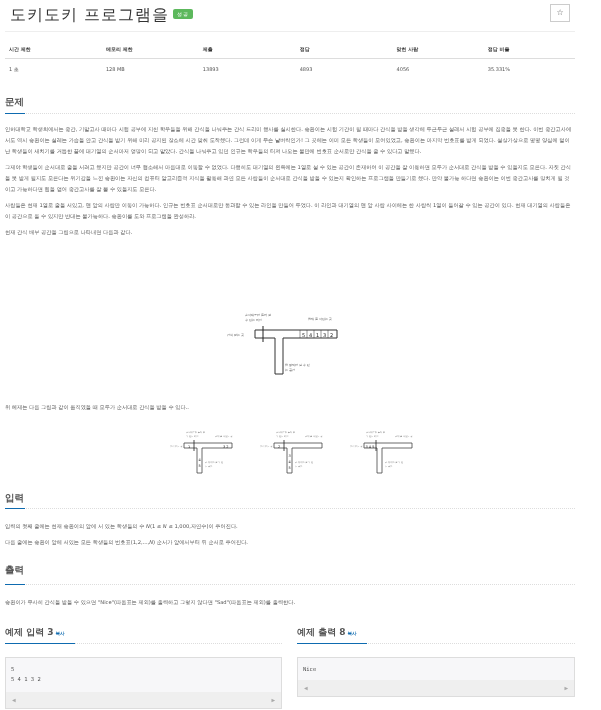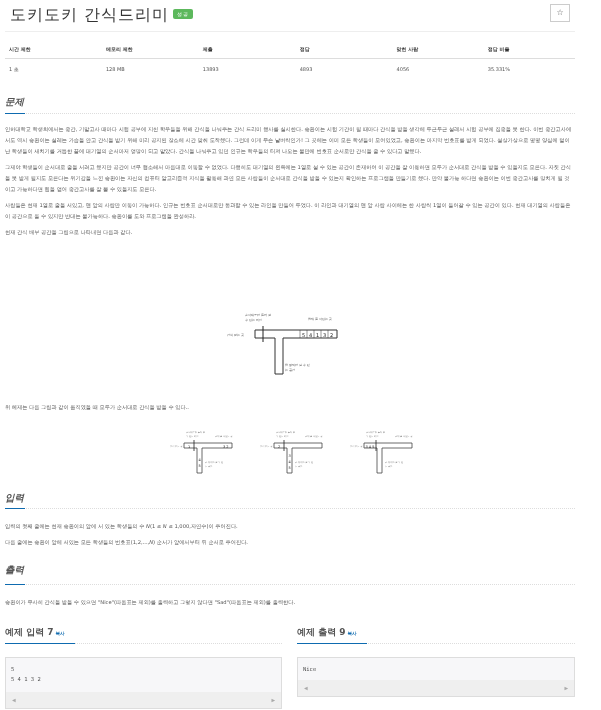--- a/index.html
+++ b/index.html
@@ -32,21 +32,21 @@
     position: absolute; left: 5px; top: 43px; width: 570px;
     border-collapse: collapse; font-size: 5px;
   }
   table.info th {
     text-align: left; font-weight: bold; color: #333;
     padding: 3px 4px 6px 4px; border-bottom: 1px solid #ddd;
   }
   table.info td { padding: 7px 4px 4px 4px; color: #555; }
 
   .section-h {
-    position: absolute; left: 5px; font-size: 9.5px; color: #555; font-style: italic;
+    position: absolute; left: 5px; font-size: 9.5px; color: #555;
   }
   .section-line {
     position: absolute; left: 5px; width: 570px; height: 1px;
     border-top: 1px dotted #ddd;
   }
   .section-line .accent {
     position: absolute; left: 0; top: -1px; width: 20px; height: 1px; background: #0e6bb0;
   }
   .para {
     position: absolute; left: 5px; width: 570px;
@@ -75,21 +75,21 @@
   .hscroll .r { position: absolute; right: 6px; top: 4px; }
   .italic { font-style: italic; }
 </style>
 </head>
 <body>
 
 <div class="page">
 
   <div class="title-row">
     <h1 class="title">
-      <span>도키도키 간식드리미</span><span class="badge">성공</span>
+      <span>도키도키 프로그램을</span><span class="badge">성공</span>
     </h1>
     <button class="star-btn"><span>☆</span></button>
   </div>
   <div class="hr2"></div>
 
   <table class="info">
     <thead>
       <tr>
         <th style="width:17%">시간 제한</th>
         <th style="width:17%">메모리 제한</th>
@@ -208,34 +208,34 @@
     <p><span>입력의 첫째 줄에는 현재 승환이의 앞에 서 있는 학생들의 수 </span><span class="italic">N</span><span>(1 ≤ </span><span class="italic">N</span><span> ≤ 1,000,자연수)이 주어진다.</span></p>
     <p><span>다음 줄에는 승환이 앞에 서있는 모든 학생들의 번호표(1,2,...,</span><span class="italic">N</span><span>) 순서가 앞에서부터 뒤 순서로 주어진다.</span></p>
   </div>
 
   <h2 class="section-h" style="top:564px">출력</h2>
   <div class="section-line" style="top:584px">
       <div class="accent"></div>
     </div>
   <div class="para" style="top:597px">승환이가 무사히 간식을 받을 수 있으면 "Nice"(따옴표는 제외)를 출력하고 그렇지 않다면 "Sad"(따옴표는 제외)를 출력한다.</div>
 
-  <h2 class="sample-title" style="left:5px; top:626px"><span>예제 입력 7</span><a class="copy-link">복사</a></h2>
+  <h2 class="sample-title" style="left:5px; top:626px"><span>예제 입력 3</span><a class="copy-link">복사</a></h2>
   <div class="section-line" style="top:643px; width:277px;">
       <div class="accent" style="width:70px"></div>
     </div>
   <div class="sample-box" style="left:5px; top:657px; width:277px; height:52px;">
     <pre>5
 5 4 1 3 2</pre>
     <div class="hscroll">
         <span class="l">◀</span>
         <span class="r">▶</span>
       </div>
   </div>
 
-  <h2 class="sample-title" style="left:297px; top:626px"><span>예제 출력 9</span><a class="copy-link">복사</a></h2>
+  <h2 class="sample-title" style="left:297px; top:626px"><span>예제 출력 8</span><a class="copy-link">복사</a></h2>
   <div class="section-line" style="top:643px; left:297px; width:278px;">
       <div class="accent" style="width:70px"></div>
     </div>
   <div class="sample-box" style="left:297px; top:657px; width:278px; height:40px;">
     <pre style="height:24px">Nice</pre>
     <div class="hscroll">
         <span class="l">◀</span>
         <span class="r">▶</span>
       </div>
   </div>

